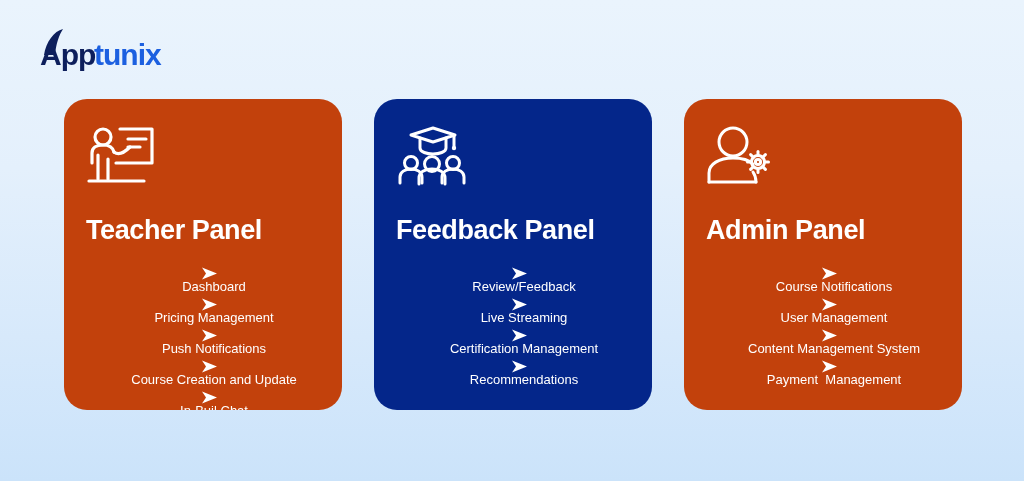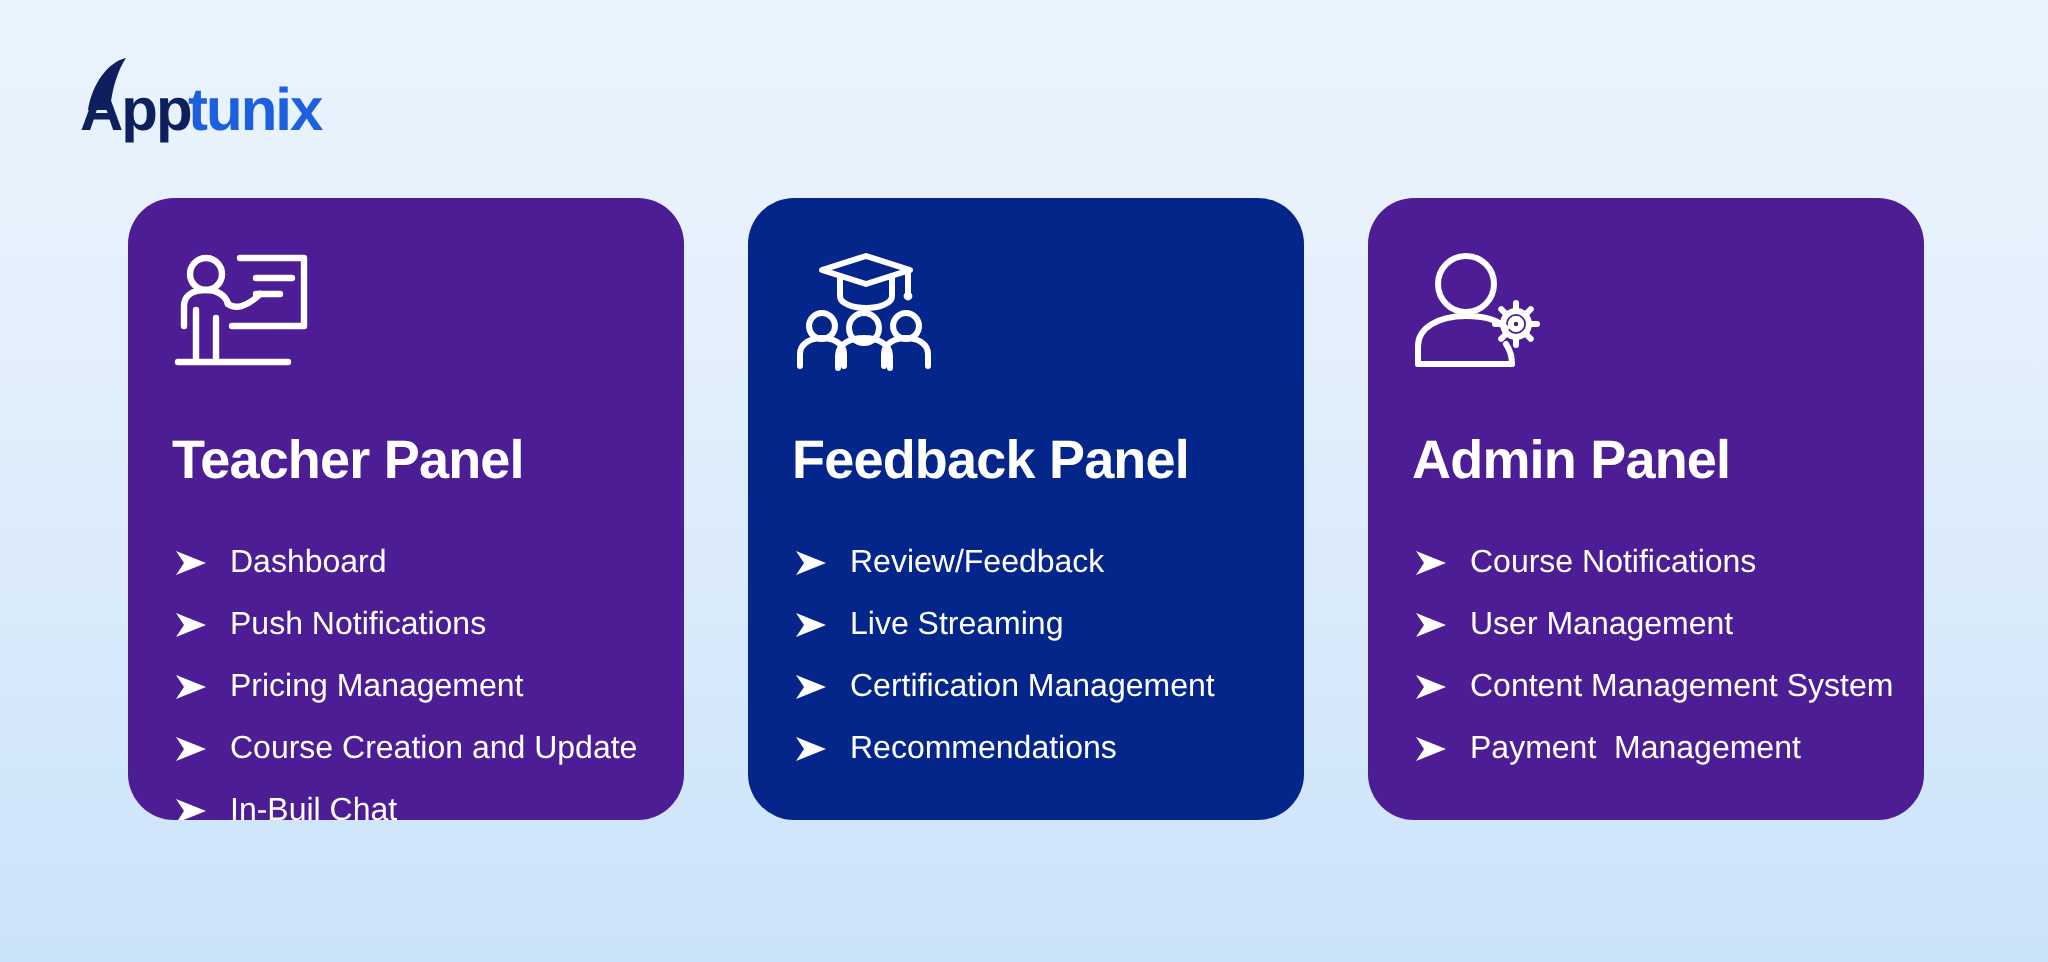--- a/index.html
+++ b/index.html
@@ -45,21 +45,21 @@
   }
 
   .card {
     width:278px;
     height:311px;
     border-radius:23px;
     padding:24px 0 0 0;
     position:relative;
     overflow:hidden;
   }
-  .card.royal { background:#4c1d95; }
+  .card.royal { background:#c2410c; }
   .card.navy  { background:#04268a; }
 
   .card-icon {
     margin-left:22px;
     height:66px;
     width:76px;
     display:flex;
     align-items:center;
     justify-content:flex-start;
   }
@@ -79,23 +79,24 @@
     list-style:none;
     margin:22px 0 0 22px;
     padding:0;
   }
 
   .feature-item {
     display:flex;
     align-items:center;
     height:31px;
     color:#ffffff;
-    font-size:16px;
+    font-size:13px;
     line-height:1;
     white-space:pre;
+    flex-direction:column;
   }
 
   .bullet {
     width:18px;
     min-width:18px;
     height:14px;
     margin-right:11px;
     display:flex;
     align-items:center;
     justify-content:center;
@@ -148,29 +149,29 @@
           </svg>
         </span>
         <span class="feature-label">Dashboard</span>
       </li>
       <li class="feature-item">
         <span class="bullet">
           <svg width="16" height="13" viewBox="0 0 16 13">
             <path d="M1 0.5 L16 6.5 L1 12.5 L5 6.5 Z" fill="#ffffff"></path>
           </svg>
         </span>
+        <span class="feature-label">Pricing Management</span>
+      </li>
+      <li class="feature-item">
+        <span class="bullet">
+          <svg width="16" height="13" viewBox="0 0 16 13">
+            <path d="M1 0.5 L16 6.5 L1 12.5 L5 6.5 Z" fill="#ffffff"></path>
+          </svg>
+        </span>
         <span class="feature-label">Push Notifications</span>
-      </li>
-      <li class="feature-item">
-        <span class="bullet">
-          <svg width="16" height="13" viewBox="0 0 16 13">
-            <path d="M1 0.5 L16 6.5 L1 12.5 L5 6.5 Z" fill="#ffffff"></path>
-          </svg>
-        </span>
-        <span class="feature-label">Pricing Management</span>
       </li>
       <li class="feature-item">
         <span class="bullet">
           <svg width="16" height="13" viewBox="0 0 16 13">
             <path d="M1 0.5 L16 6.5 L1 12.5 L5 6.5 Z" fill="#ffffff"></path>
           </svg>
         </span>
         <span class="feature-label">Course Creation and Update</span>
       </li>
       <li class="feature-item">

